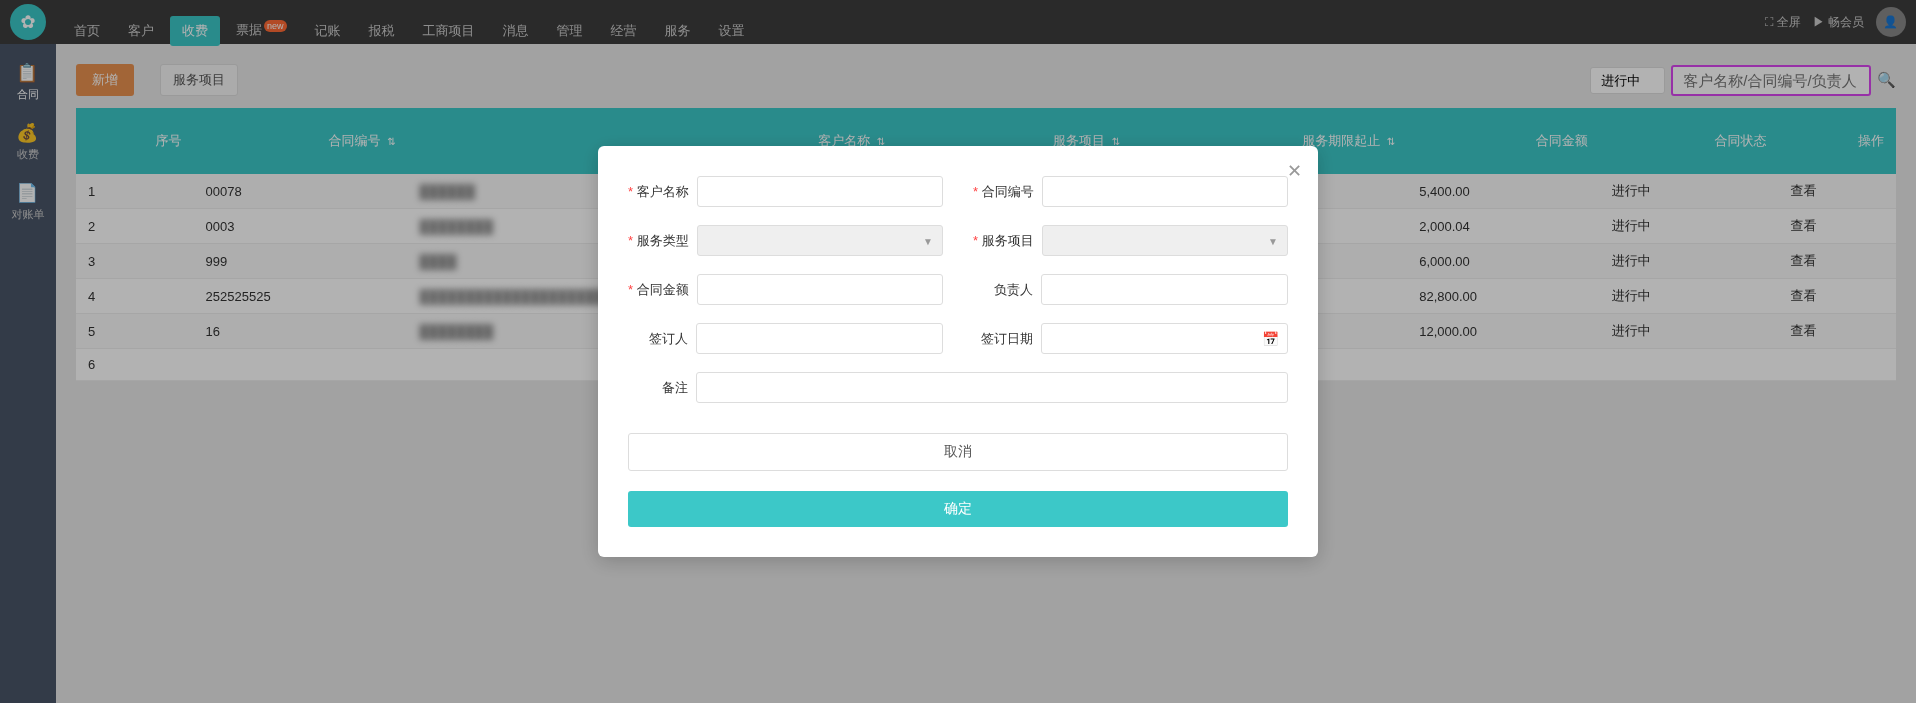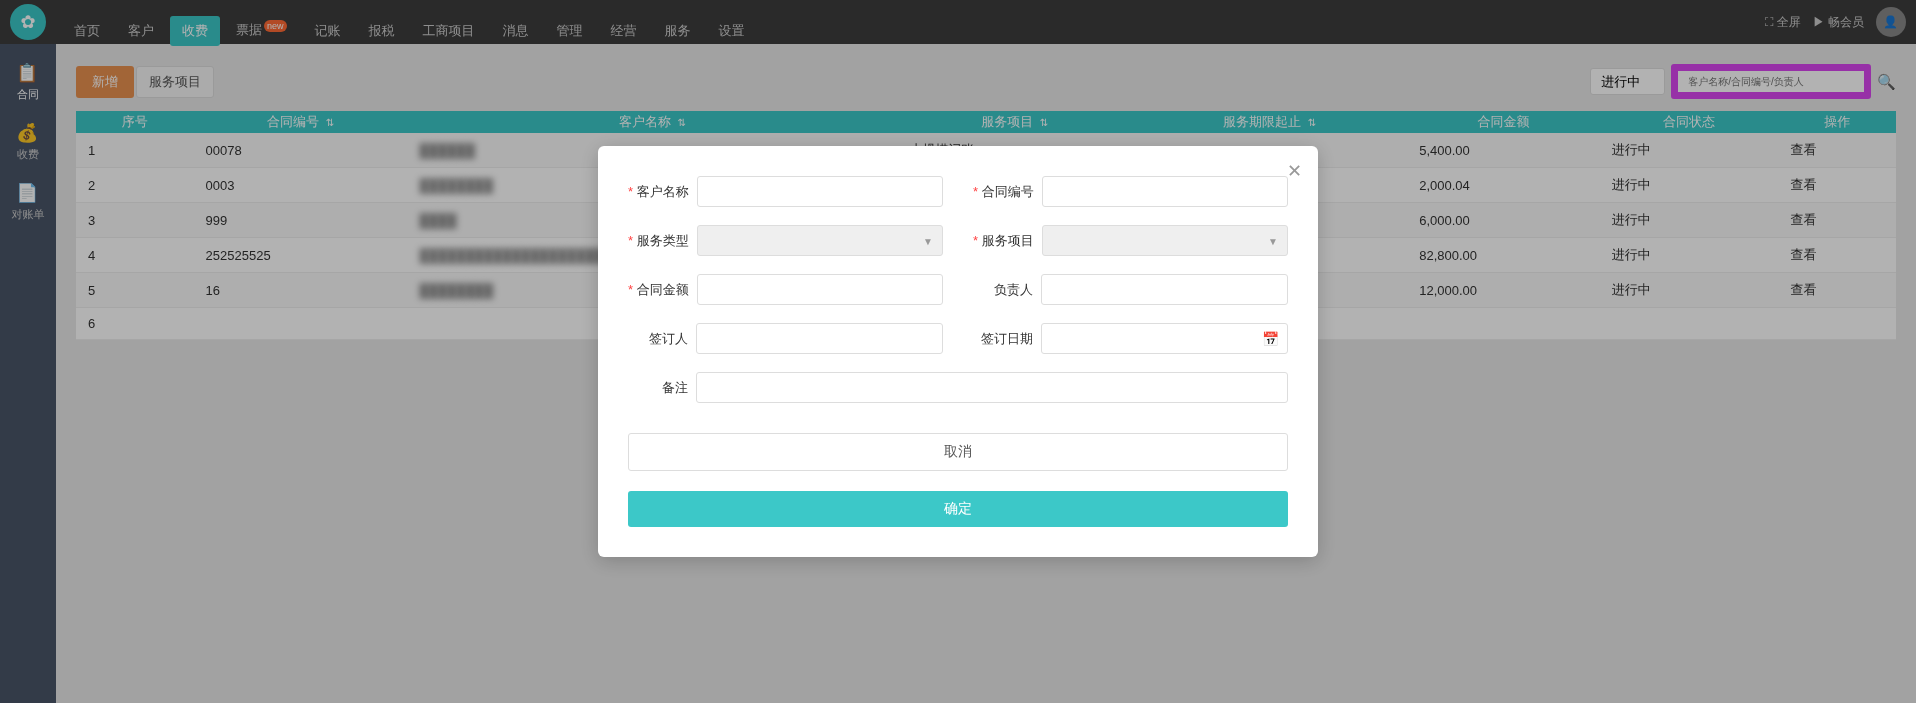--- a/index.html
+++ b/index.html
@@ -114,21 +114,21 @@
       flex: 1;
       padding: 20px;
       overflow: auto;
       position: relative;
     }
 
     
     .toolbar {
       display: flex;
       align-items: center;
-      gap: 2px;
+      gap: 26px;
       margin-bottom: 12px;
     }
     .btn-new {
       background: #e8914f;
       color: white;
       border: none;
       padding: 7px 16px;
       border-radius: 3px;
       cursor: pointer;
       font-size: 13px;
@@ -150,24 +150,24 @@
     .status-select {
       border: 1px solid #ddd;
       padding: 5px 24px 5px 10px;
       border-radius: 3px;
       font-size: 13px;
       background: white;
       appearance: none;
       cursor: pointer;
     }
     .search-input {
-      border: 7px solid #d946ef;
+      border: 2px solid #d946ef;
       padding: 5px 10px;
       border-radius: 3px;
-      font-size: 10px;
+      font-size: 15px;
       width: 200px;
     }
     .search-btn {
       background: none;
       border: none;
       cursor: pointer;
       color: #888;
       font-size: 15px;
     }
 
@@ -175,22 +175,22 @@
     .data-table {
       width: 100%;
       border-collapse: collapse;
       background: white;
     }
     .data-table thead tr {
       background: #3cc8c8;
       color: white;
     }
     .data-table thead th {
-      padding: 2px 12px;
-      text-align: center;
+      padding: 24px 12px;
+      text-align: right;
       font-weight: normal;
       font-size: 13px;
       white-space: nowrap;
     }
     .data-table tbody tr:nth-child(odd) { background: #f9f9f9; }
     .data-table tbody tr:nth-child(even) { background: white; }
     .data-table tbody td {
       padding: 8px 12px;
       font-size: 13px;
       color: #333;

